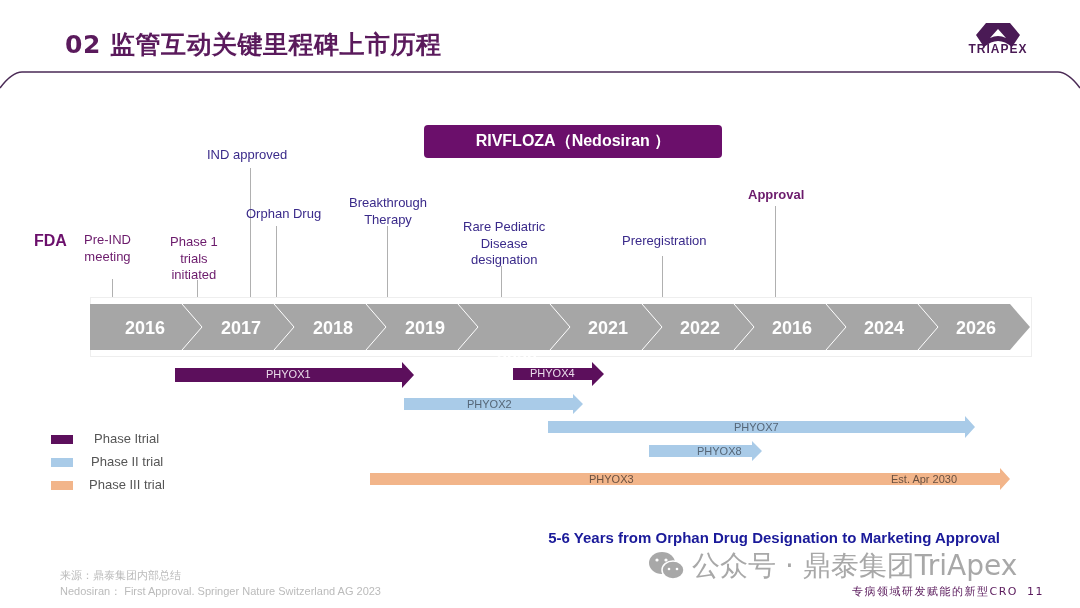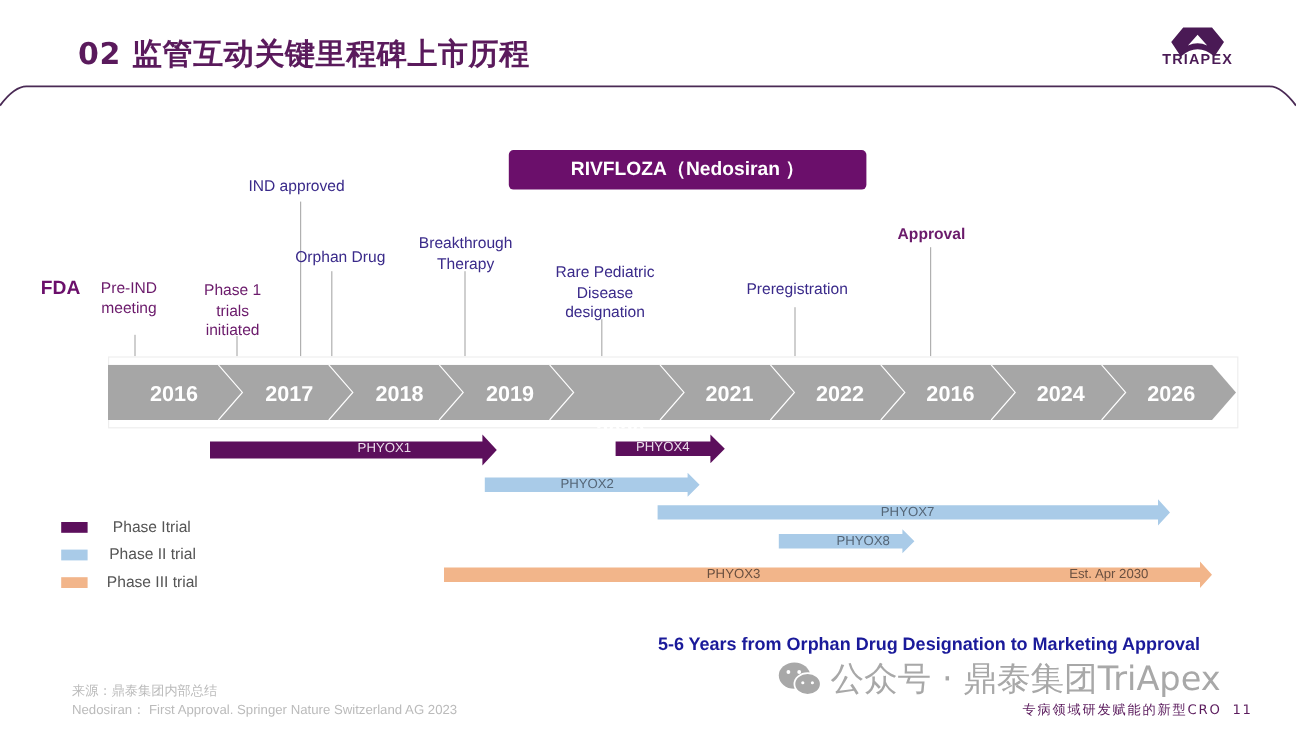--- a/index.html
+++ b/index.html
@@ -116,21 +116,21 @@
   <polygon points="513,368 592,368 592,362 604,374 592,386 592,380 513,380" fill="#5c0f5c"></polygon>
 
   <polygon points="404,398 573,398 573,394 583,404 573,414 573,410 404,410" fill="#a9cbe8"></polygon>
 
   <polygon points="548,421 965,421 965,416 975,427 965,438 965,433 548,433" fill="#a9cbe8"></polygon>
 
   <polygon points="649,445 752,445 752,441 762,451 752,461 752,457 649,457" fill="#a9cbe8"></polygon>
 
   <polygon points="370,473 1000,473 1000,468 1010,479 1000,490 1000,485 370,485" fill="#f2b58a"></polygon>
 </svg>
-<div class="abs bar-label" style="left:266px;top:368px;color:#eadcea;margin-left:32px;">PHYOX1</div>
+<div class="abs bar-label" style="left:266px;top:368px;color:#eadcea;">PHYOX1</div>
 <div class="abs bar-label" style="left:530px;top:367px;color:#eadcea;">PHYOX4</div>
 <div class="abs bar-label" style="left:467px;top:398px;color:#556677;">PHYOX2</div>
 <div class="abs bar-label" style="left:734px;top:421px;color:#556677;">PHYOX7</div>
 <div class="abs bar-label" style="left:697px;top:445px;color:#556677;">PHYOX8</div>
 <div class="abs bar-label" style="left:589px;top:473px;color:#6a5040;">PHYOX3</div>
 <div class="abs bar-label" style="left:891px;top:473px;color:#6a5040;">Est. Apr 2030</div>
 
 <div class="abs legend-swatch" style="left:51px;top:435px;background:#5c0f5c;"></div>
 <div class="abs legend-text" style="left:94px;top:431px;">Phase Itrial</div>
 <div class="abs legend-swatch" style="left:51px;top:458px;background:#a9cbe8;"></div>

